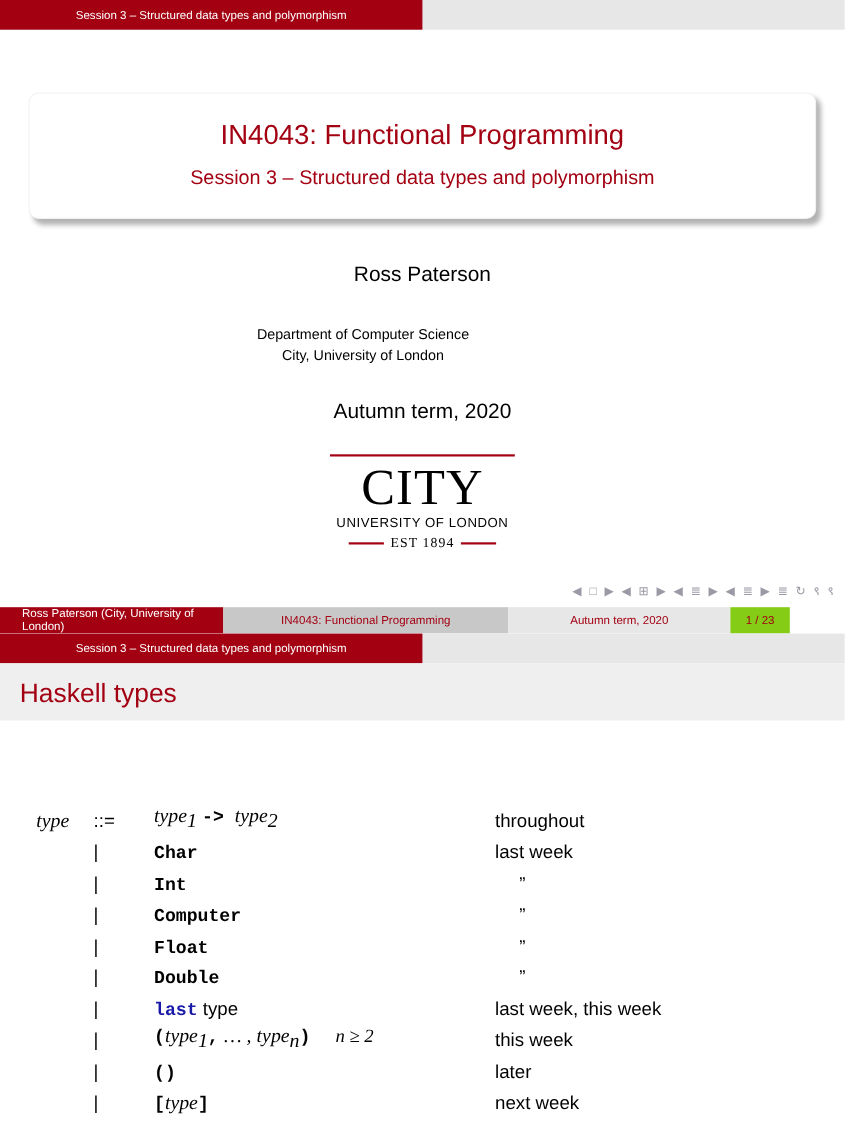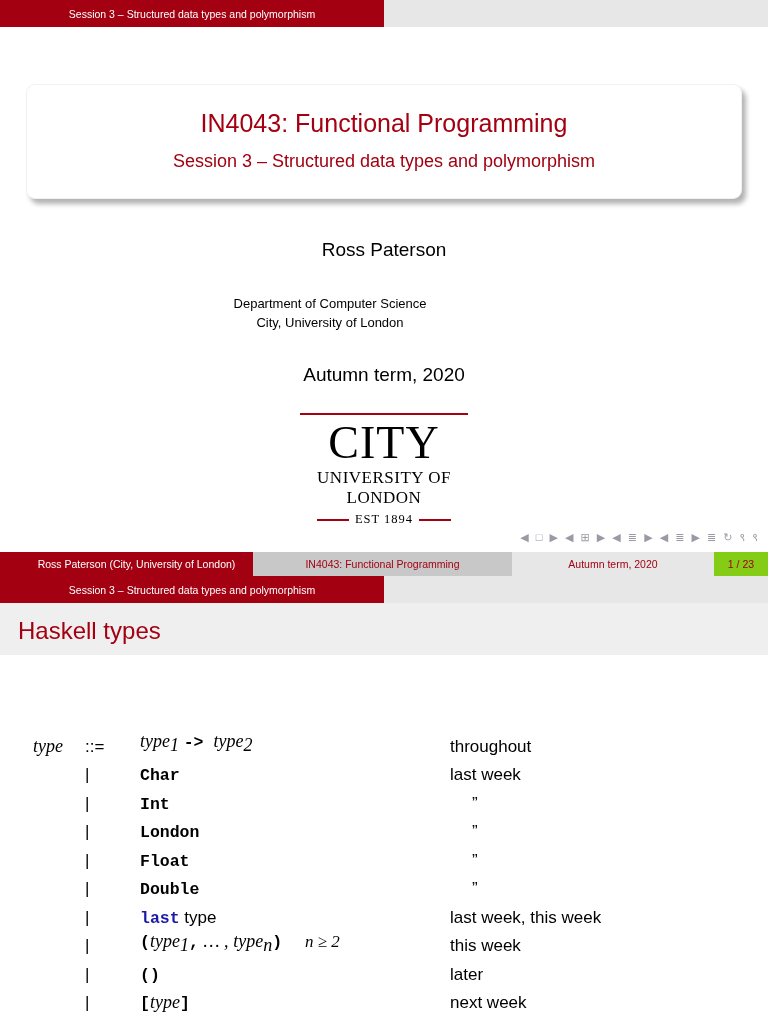--- a/index.html
+++ b/index.html
@@ -69,22 +69,22 @@
     position: absolute; left: 300px; top: 413px;
     width: 168px; text-align: center;
   }
   .logo .rule { height: 2px; background: #a30012; width: 100%; }
   .logo .city {
     font-family: "Liberation Serif", serif;
     font-size: 46px; letter-spacing: 1px; line-height: 1.0;
     margin: 5px 0 2px 0; color: #000;
   }
   .logo .uol {
-    font-family: Liberation Serif, serif;
-    font-size: 17px; letter-spacing: 0.5px; color: #000;
+    font-family: Liberation Sans, sans-serif;
+    font-size: 12px; letter-spacing: 0.5px; color: #000;
     margin-bottom: 4px;
   }
   .logo .estline {
     display: flex; align-items: center; justify-content: center; gap: 6px;
   }
   .logo .estline .dash { height: 2px; background: #a30012; width: 32px; }
   .logo .est {
     font-family: "Liberation Serif", serif;
     font-size: 12.5px; letter-spacing: 1px; color: #000;
   }
@@ -95,21 +95,21 @@
     letter-spacing: 2px;
   }
 
   .footbar {
     position: absolute; left: 0; top: 552px;
     width: 768px; height: 24px;
     display: flex;
     font-size: 10.5px;
   }
   .footbar .f1 {
-    width: 253px; background: #a30012; color: #fff;
+    width: 203px; background: #a30012; color: #fff;
     display: flex; align-items: center; justify-content: center; padding-left: 20px;
   }
   .footbar .f2 {
     width: 259px; background: #c8c8c8; color: #a30012;
     display: flex; align-items: center; justify-content: center;
   }
   .footbar .f3 {
     width: 202px; background: #e7e7e7; color: #a30012;
     display: flex; align-items: center; justify-content: center;
   }
@@ -241,21 +241,21 @@
       <div class="grow">
         <div class="c-lhs"></div>
         <div class="c-op">|</div>
         <div class="c-rhs mono">Int</div>
         <div class="c-note quote">”</div>
       </div>
 
       <div class="grow">
         <div class="c-lhs"></div>
         <div class="c-op">|</div>
-        <div class="c-rhs mono">London</div>
+        <div class="c-rhs mono">Computer</div>
         <div class="c-note quote">”</div>
       </div>
 
       <div class="grow">
         <div class="c-lhs"></div>
         <div class="c-op">|</div>
         <div class="c-rhs mono">Float</div>
         <div class="c-note quote">”</div>
       </div>
 

